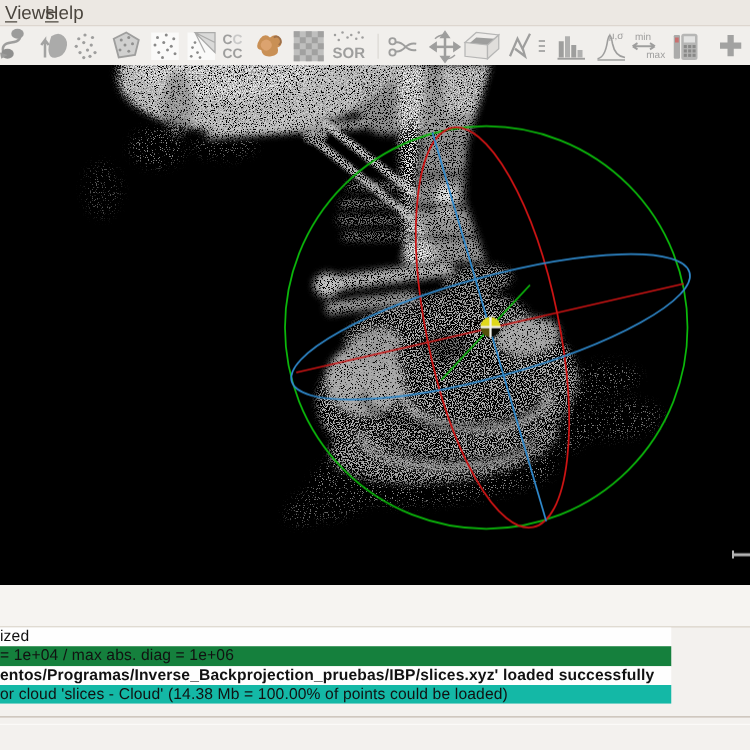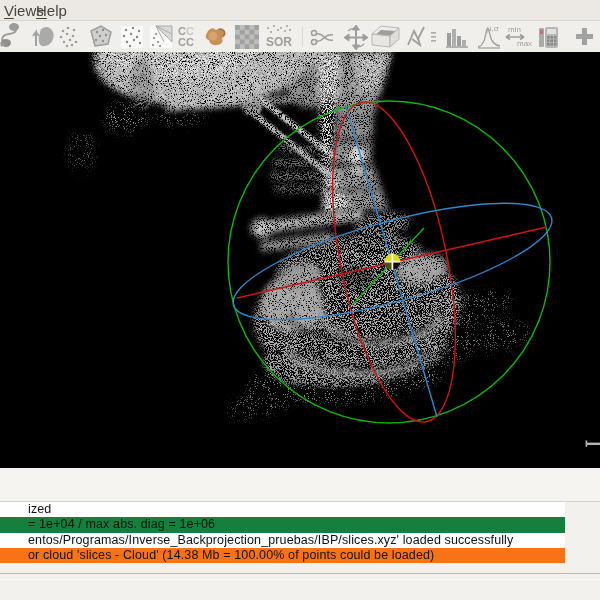--- a/index.html
+++ b/index.html
@@ -1,19 +1,19 @@
 <!DOCTYPE html>
 <html><head><meta charset="utf-8"><style>
 html,body{margin:0;padding:0;width:600px;height:600px;overflow:hidden;background:#f3f1ee;font-family:"Liberation Sans",sans-serif;}
 #menubar{position:absolute;left:0;top:0;width:600px;height:20px;background:#ece8e3;color:#4a453e;font-size:15px;}
 #menubar>span{position:absolute;top:2px;}
 #toolbar{position:absolute;left:0;top:20px;width:600px;height:32px;background:#f1efec;border-top:1px solid #ddd6cf;box-sizing:border-box;}
 #viewport{position:absolute;left:0;top:52px;width:600px;height:416px;background:#000;}
 #constrip{position:absolute;left:0;top:468px;width:600px;height:33px;background:#f6f4f1;border-bottom:1px solid #d9d2c8;}
-.crow{position:absolute;left:0;width:537px;height:15.3px;font-size:12.5px;letter-spacing:0.12px;color:#111;white-space:pre;overflow:hidden;line-height:15.3px;padding-left:28px;}
+.crow{position:absolute;left:0;width:537px;height:15.3px;font-size:12.5px;letter-spacing:0.12px;color:#111;white-space:pre;overflow:hidden;line-height:15.3px;}
 #statusarea{position:absolute;left:0;top:563px;width:600px;height:37px;background:#f3f1ee;}
 #statusline1{position:absolute;left:0;top:573px;width:600px;height:1px;background:#c3bab0;}
 #statusline2{position:absolute;left:0;top:579px;width:600px;height:1px;background:#fbfaf8;}
 .u{text-decoration:underline;text-underline-offset:2px;}
 </style></head>
 <body>
 <div id="menubar">
     <span style="left:4px;"><span class="u">V</span>iews</span>
     <span style="left:36px;"><span class="u">H</span>elp</span>
   </div>
@@ -342,17 +342,17 @@
 </g>
 <g id="scalebar" fill="#b4b4b4">
   <rect x="586.5" y="390.6" width="13.5" height="2.4"></rect>
   <rect x="585.6" y="388.4" width="1.6" height="6.4"></rect>
 </g>
 </svg>
 </div>
 <div id="constrip"></div>
 <div class="crow" style="top:502px;background:#fefefe;">ized</div>
 <div class="crow" style="top:517.3px;background:#15803d;">= 1e+04 / max abs. diag = 1e+06</div>
-<div class="crow" style="top:532.6px;background:#fefefe;">entos/Programas/Inverse_Backprojection_pruebas/IBP/slices.xyz' loaded successfully</div>
-<div class="crow" style="top:547.9px;background:#f97316;">or cloud 'slices - Cloud' (14.38 Mb = 100.00% of points could be loaded)</div>
+<div class="crow" style="top:532.6px;background:#fefefe;font-weight:bold;">entos/Programas/Inverse_Backprojection_pruebas/IBP/slices.xyz' loaded successfully</div>
+<div class="crow" style="top:547.9px;background:#14b8a6;">or cloud 'slices - Cloud' (14.38 Mb = 100.00% of points could be loaded)</div>
 <div id="statusarea"></div>
 <div id="statusline1"></div>
 <div id="statusline2"></div>
 
 </body></html>

